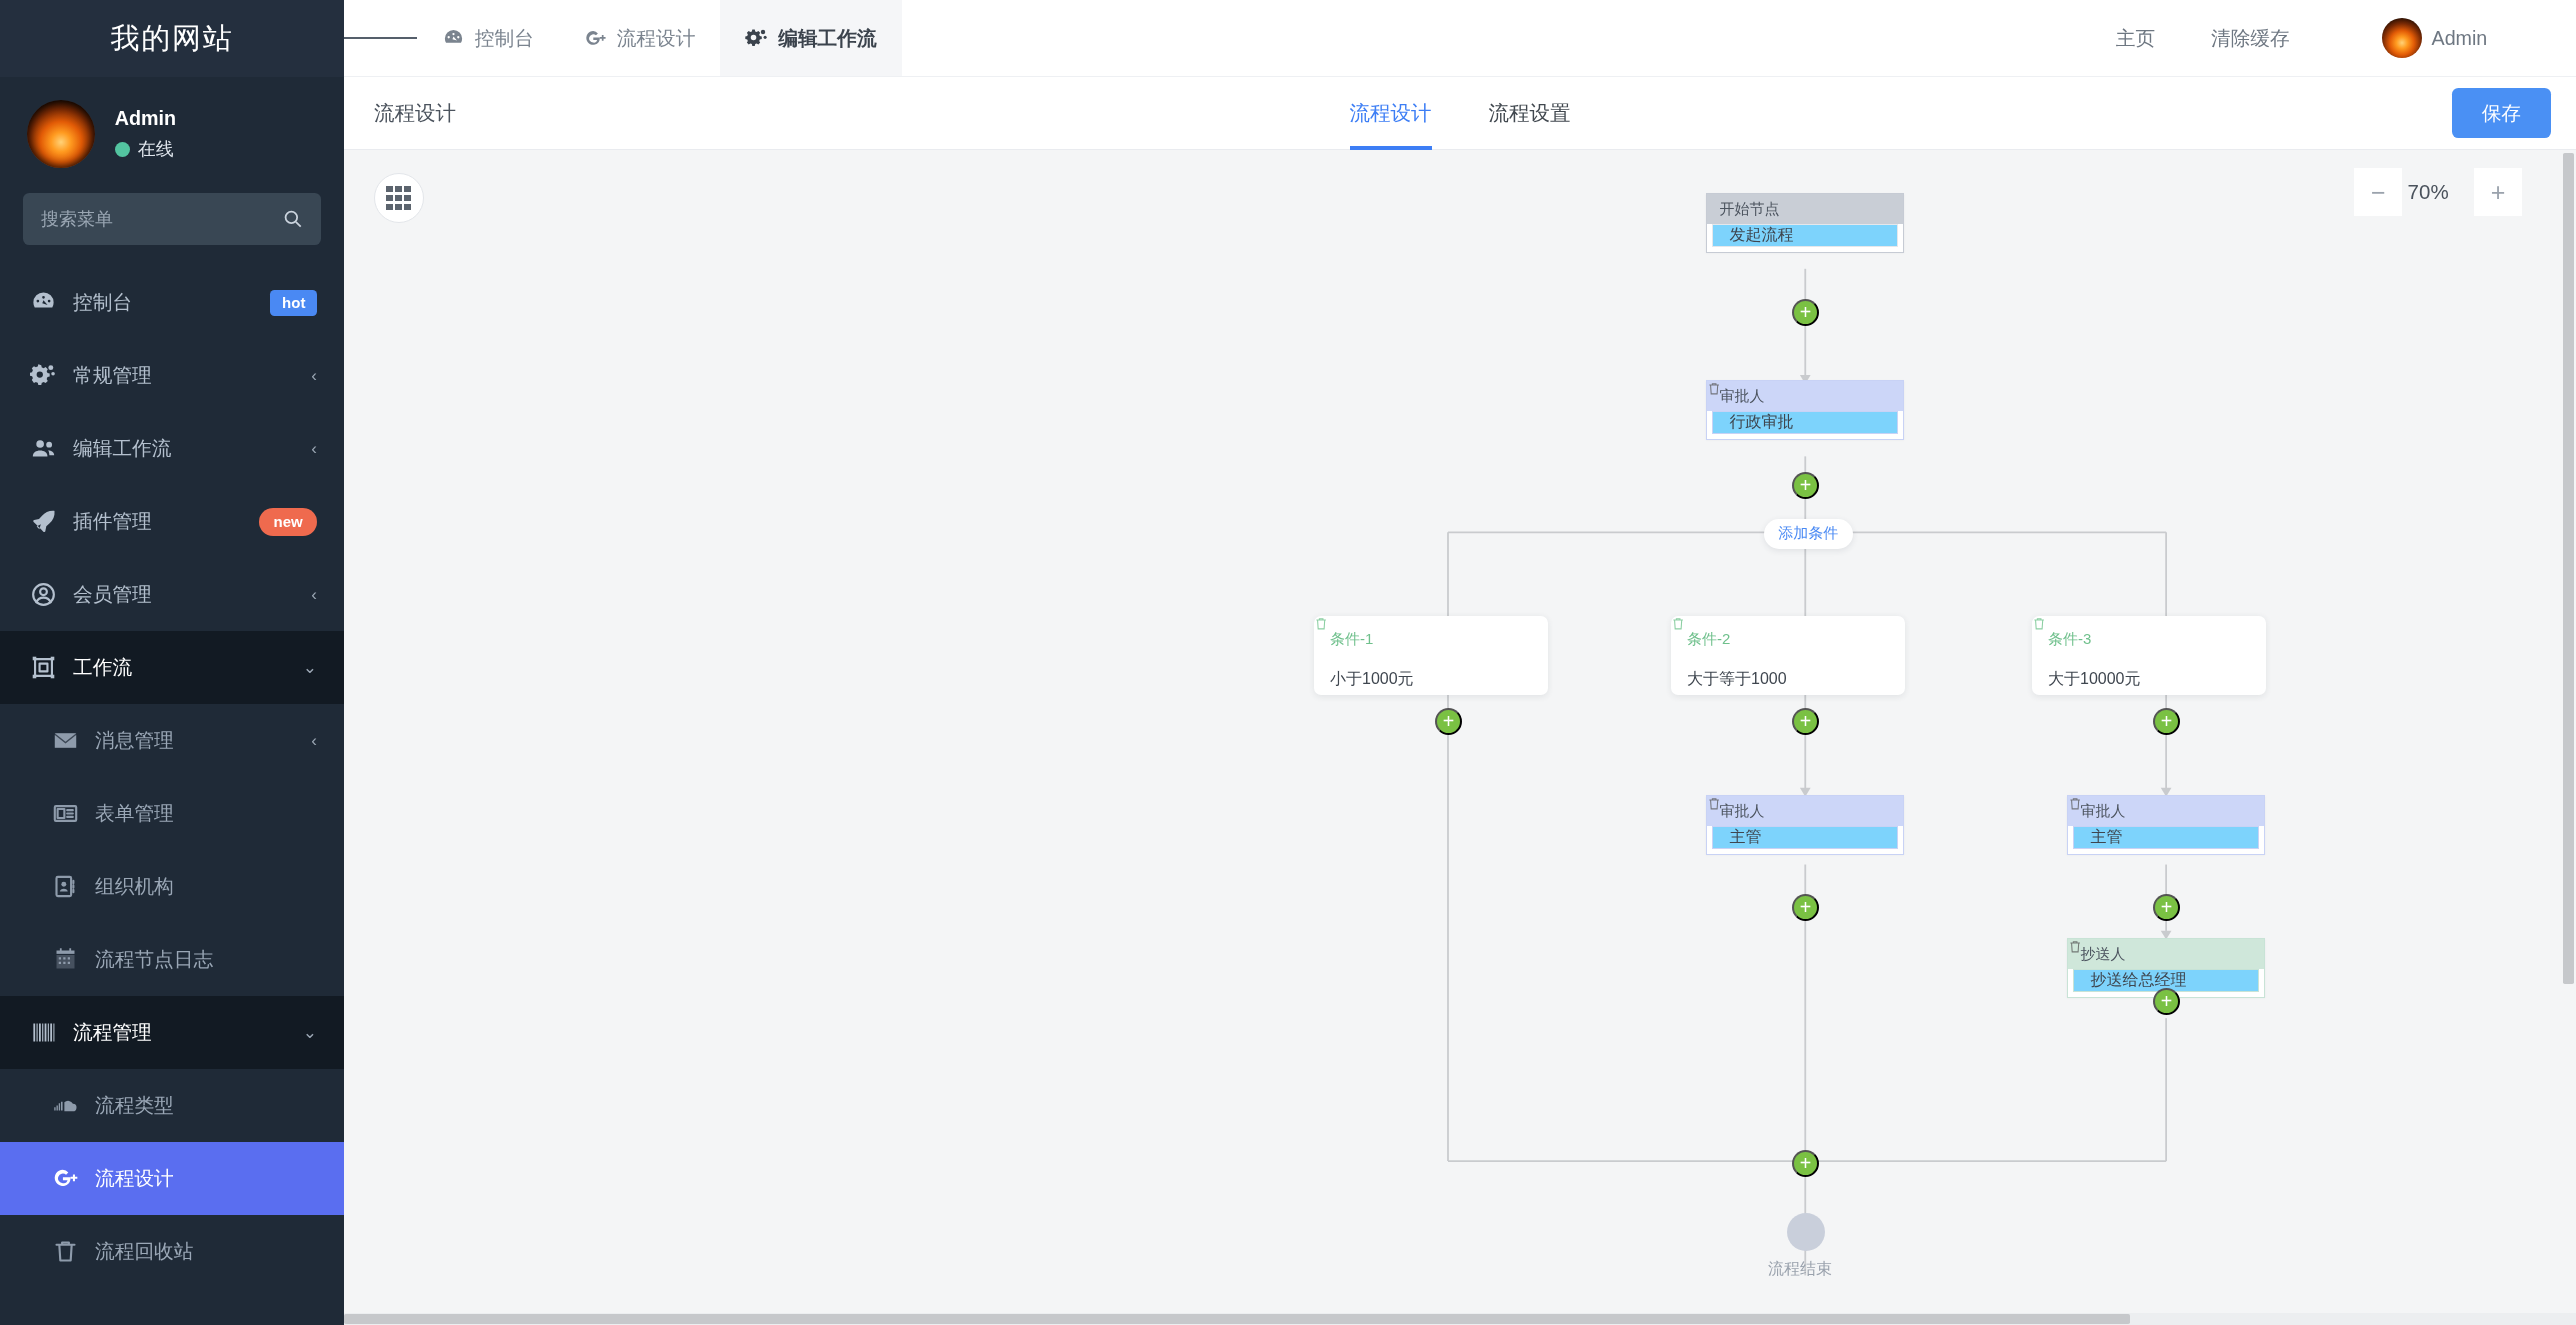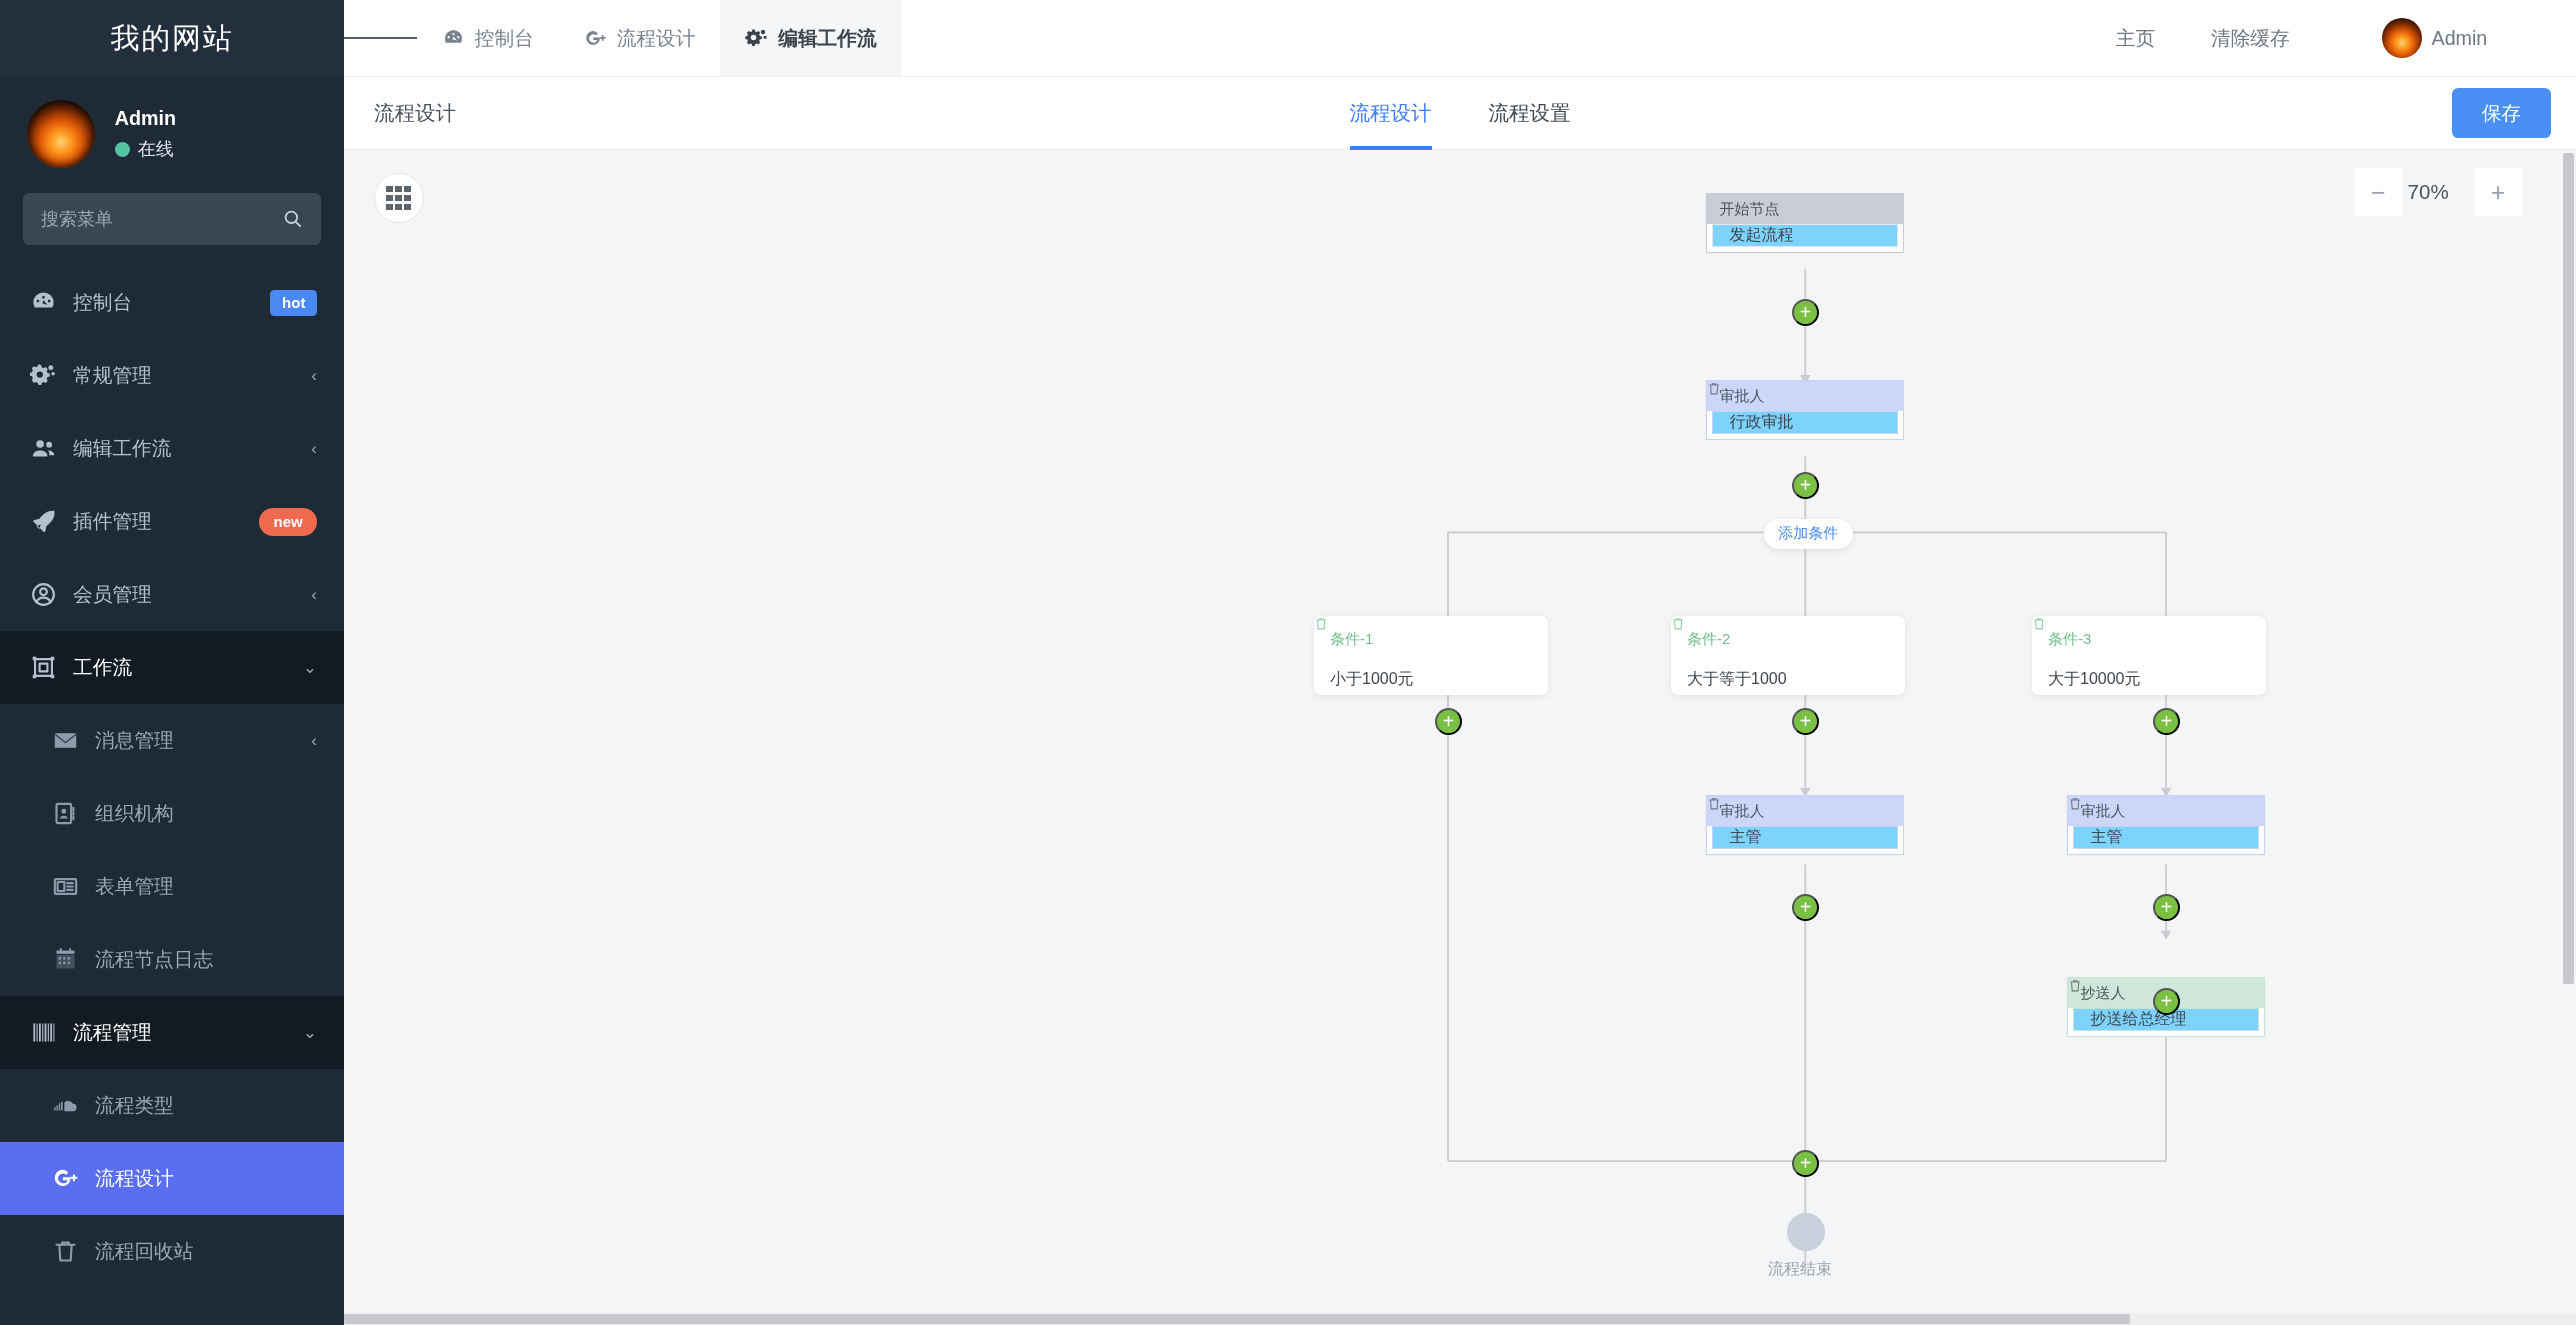--- a/index.html
+++ b/index.html
@@ -303,37 +303,37 @@
               <path d="M2.5 5.5h19L12 13z"></path>
               <path d="M2.5 7.2L12 14.6l9.5-7.4v11.2h-19z"></path>
             </svg>
           </span>
           <span class="m-label">消息管理</span>
           <span class="caret">‹</span>
         </div>
         <div class="menu-item child">
           <span class="m-ic">
             <svg viewBox="0 0 24 24" fill="none" stroke="currentColor" stroke-width="1.9" stroke-linecap="round" stroke-linejoin="round">
+              <rect x="2.5" y="5.5" width="19" height="13" rx="1"></rect>
+              <rect x="5" y="8" width="6" height="8"></rect>
+              <path d="M13.5 9h5M13.5 12h5M13.5 15h5"></path>
+            </svg>
+          </span>
+          <span class="m-label">表单管理</span>
+        </div>
+        <div class="menu-item child">
+          <span class="m-ic">
+            <svg viewBox="0 0 24 24" fill="none" stroke="currentColor" stroke-width="1.9" stroke-linecap="round" stroke-linejoin="round">
               <rect x="4" y="3.5" width="13" height="17" rx="1.2"></rect>
               <circle cx="10.5" cy="10" r="2.2" fill="currentColor" stroke="none"></circle>
               <path d="M7 16.5c0-1.7 1.6-2.6 3.5-2.6s3.5.9 3.5 2.6" fill="currentColor" stroke="none"></path>
               <path d="M19 7v2M19 11v2M19 15v2"></path>
             </svg>
           </span>
           <span class="m-label">组织机构</span>
-        </div>
-        <div class="menu-item child">
-          <span class="m-ic">
-            <svg viewBox="0 0 24 24" fill="none" stroke="currentColor" stroke-width="1.9" stroke-linecap="round" stroke-linejoin="round">
-              <rect x="2.5" y="5.5" width="19" height="13" rx="1"></rect>
-              <rect x="5" y="8" width="6" height="8"></rect>
-              <path d="M13.5 9h5M13.5 12h5M13.5 15h5"></path>
-            </svg>
-          </span>
-          <span class="m-label">表单管理</span>
         </div>
         <div class="menu-item child">
           <span class="m-ic">
             <svg viewBox="0 0 24 24" fill="currentColor">
               <path d="M4 4h16v3H4z"></path>
               <path d="M4 8h16v12H4z" opacity=".35"></path>
               <path d="M6 10h2v2H6zm4 0h2v2h-2zm4 0h2v2h-2zM6 14h2v2H6zm4 0h2v2h-2zm4 0h2v2h-2z"></path>
               <path d="M7 2h1.6v3H7zM15.4 2H17v3h-1.6z"></path>
             </svg>
           </span>
@@ -585,21 +585,21 @@
           <div class="node-hd">
             <span>审批人</span>
             <svg class="del" viewBox="0 0 24 24" fill="none" stroke="#555" stroke-width="1.8">
               <path d="M4 6h16M9 6V4h6v2M6 6l1 15h10l1-15"></path>
             </svg>
           </div>
           <div class="node-bd">主管</div>
         </div>
         <button class="plus" style="left:1809px; top:744px;">+</button>
 
-        <div class="node cc" style="left:1723px; top:827px; width:198px;">
+        <div class="node cc" style="left:1723px; top:788px; width:198px;">
           <div class="node-hd">
             <span>抄送人</span>
             <svg class="del" viewBox="0 0 24 24" fill="none" stroke="#555" stroke-width="1.8">
               <path d="M4 6h16M9 6V4h6v2M6 6l1 15h10l1-15"></path>
             </svg>
           </div>
           <div class="node-bd">抄送给总经理</div>
         </div>
         <button class="plus" style="left:1809px; top:838px;">+</button>
 

